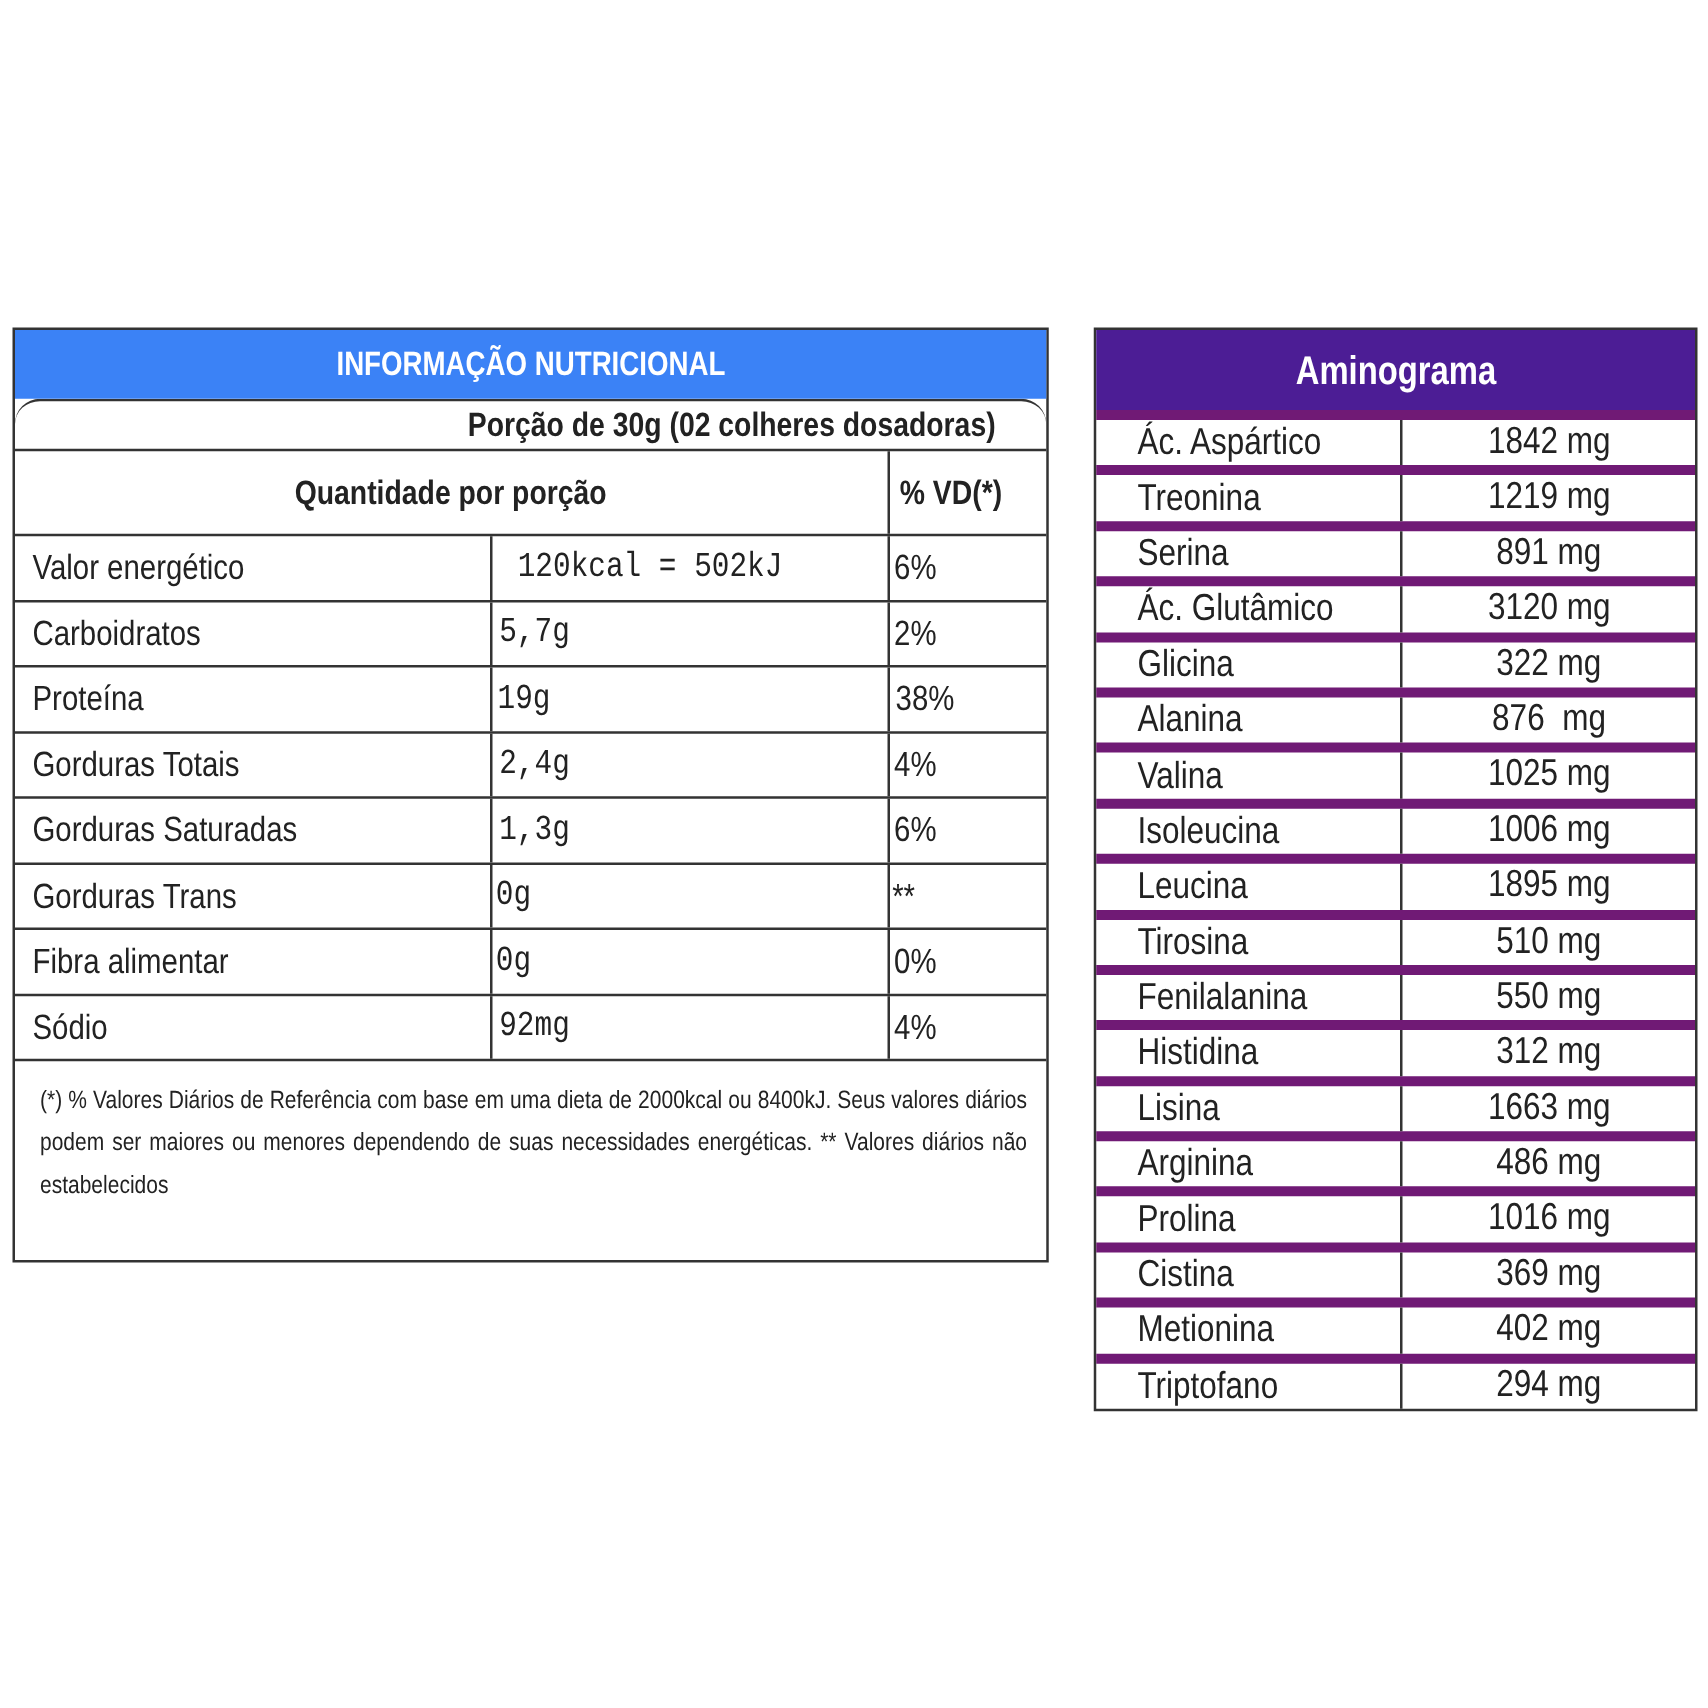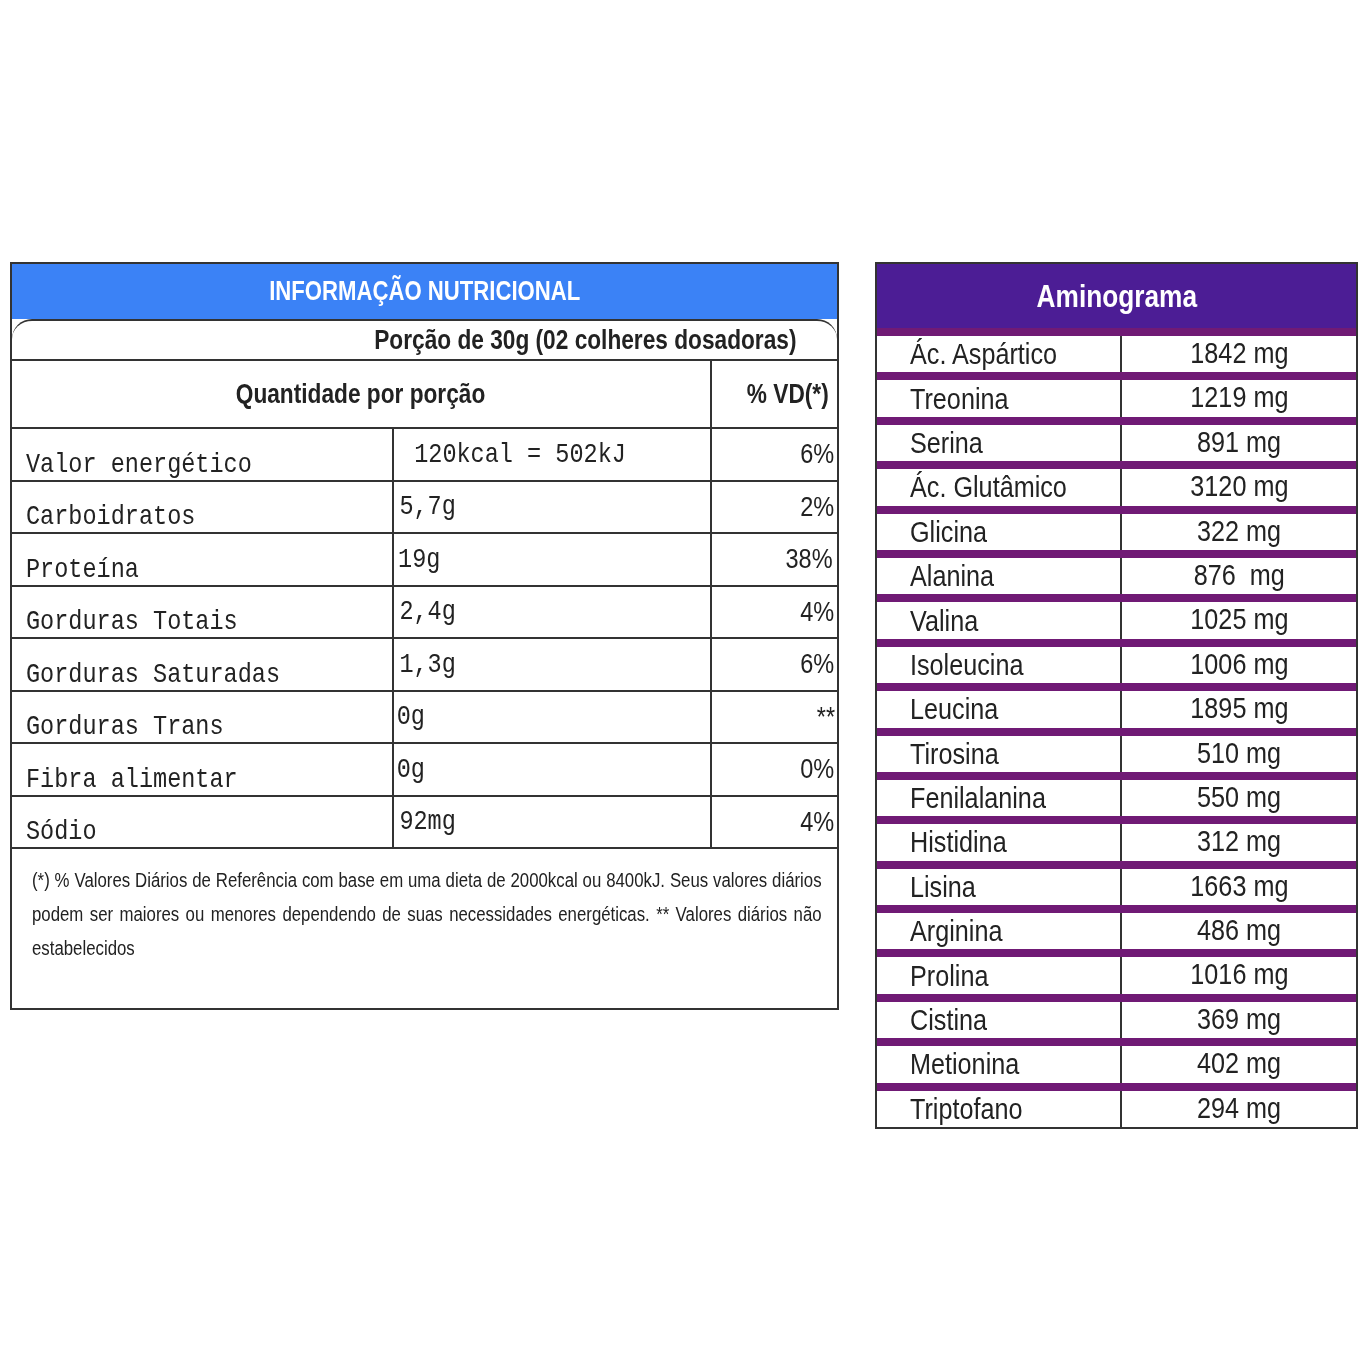--- a/index.html
+++ b/index.html
@@ -4,23 +4,23 @@
 <style>
   html, body { margin:0; padding:0; background:#ffffff; }
   body { width:1366px; height:1366px; position:relative; font-family:"Liberation Sans", sans-serif; color:#222; overflow:hidden; }
   
   #nutri { position:absolute; left:10px; top:262px; width:829px; border:2px solid #333; box-sizing:border-box; }
   #nutri .hdr { background:#3b82f6; color:#fff; height:55px; display:flex; align-items:center; justify-content:center; font-weight:bold; font-size:27px; }
   #nutri .hdr span, #amino .hdr span { display:inline-block; transform:scaleX(0.82); }
   #nutri .row { display:flex; border-top:2px solid #333; height:52.5px; align-items:center; box-sizing:border-box; }
   #nutri .row.portion { justify-content:flex-end; font-weight:bold; font-size:27px; height:40px;border-radius:20px; }
   #nutri .row.colhdr { font-weight:bold; font-size:27px; height:68px; }
-  .c1 { width:382px; padding-left:14px; box-sizing:border-box; height:100%; display:flex; align-items:flex-end; border-right:2px solid #333;font-family:Liberation Mono, monospace; }
+  .c1 { width:382px; padding-left:14px; box-sizing:border-box; height:100%; display:flex; align-items:center; border-right:2px solid #333; }
   .c2 { width:316px; height:100%; display:flex; align-items:center; justify-content:flex-start; border-right:2px solid #333;font-family:Liberation Mono, monospace; }
-  .c3 { flex:1; height:100%; display:flex; align-items:center; justify-content:flex-end; }
+  .c3 { flex:1; height:100%; display:flex; align-items:center; justify-content:flex-start; }
   .colhdr .cq { width:698px; height:100%; display:flex; align-items:center; justify-content:center; border-right:2px solid #333; }
   .cell { font-size:28px; display:inline-block; transform:scaleX(0.84); white-space:nowrap; }
   .c1 .cell { transform-origin:left center; }
   #nutri .foot { border-top:2px solid #333; padding:14px 18px 14px 20px; height:161px; box-sizing:border-box; font-size:20px; line-height:34px; }
   #nutri .foot p { margin:0; width:940px; transform:scaleX(0.84); transform-origin:left top; text-align:justify; text-align-last:left; }
   
   #amino { position:absolute; left:875px; top:262px; width:483px; border:2px solid #333; box-sizing:border-box; }
   #amino .hdr { background:#4c1d95; color:#fff; height:64px; display:flex; align-items:center; justify-content:center; font-weight:bold; font-size:32px; }
   #amino .arow { display:flex; border-top:8px solid #701a75; height:44.4px; box-sizing:border-box; }
   #amino .an { width:245px; padding-left:33px; box-sizing:border-box; display:flex; align-items:center; border-right:2px solid #333; }

